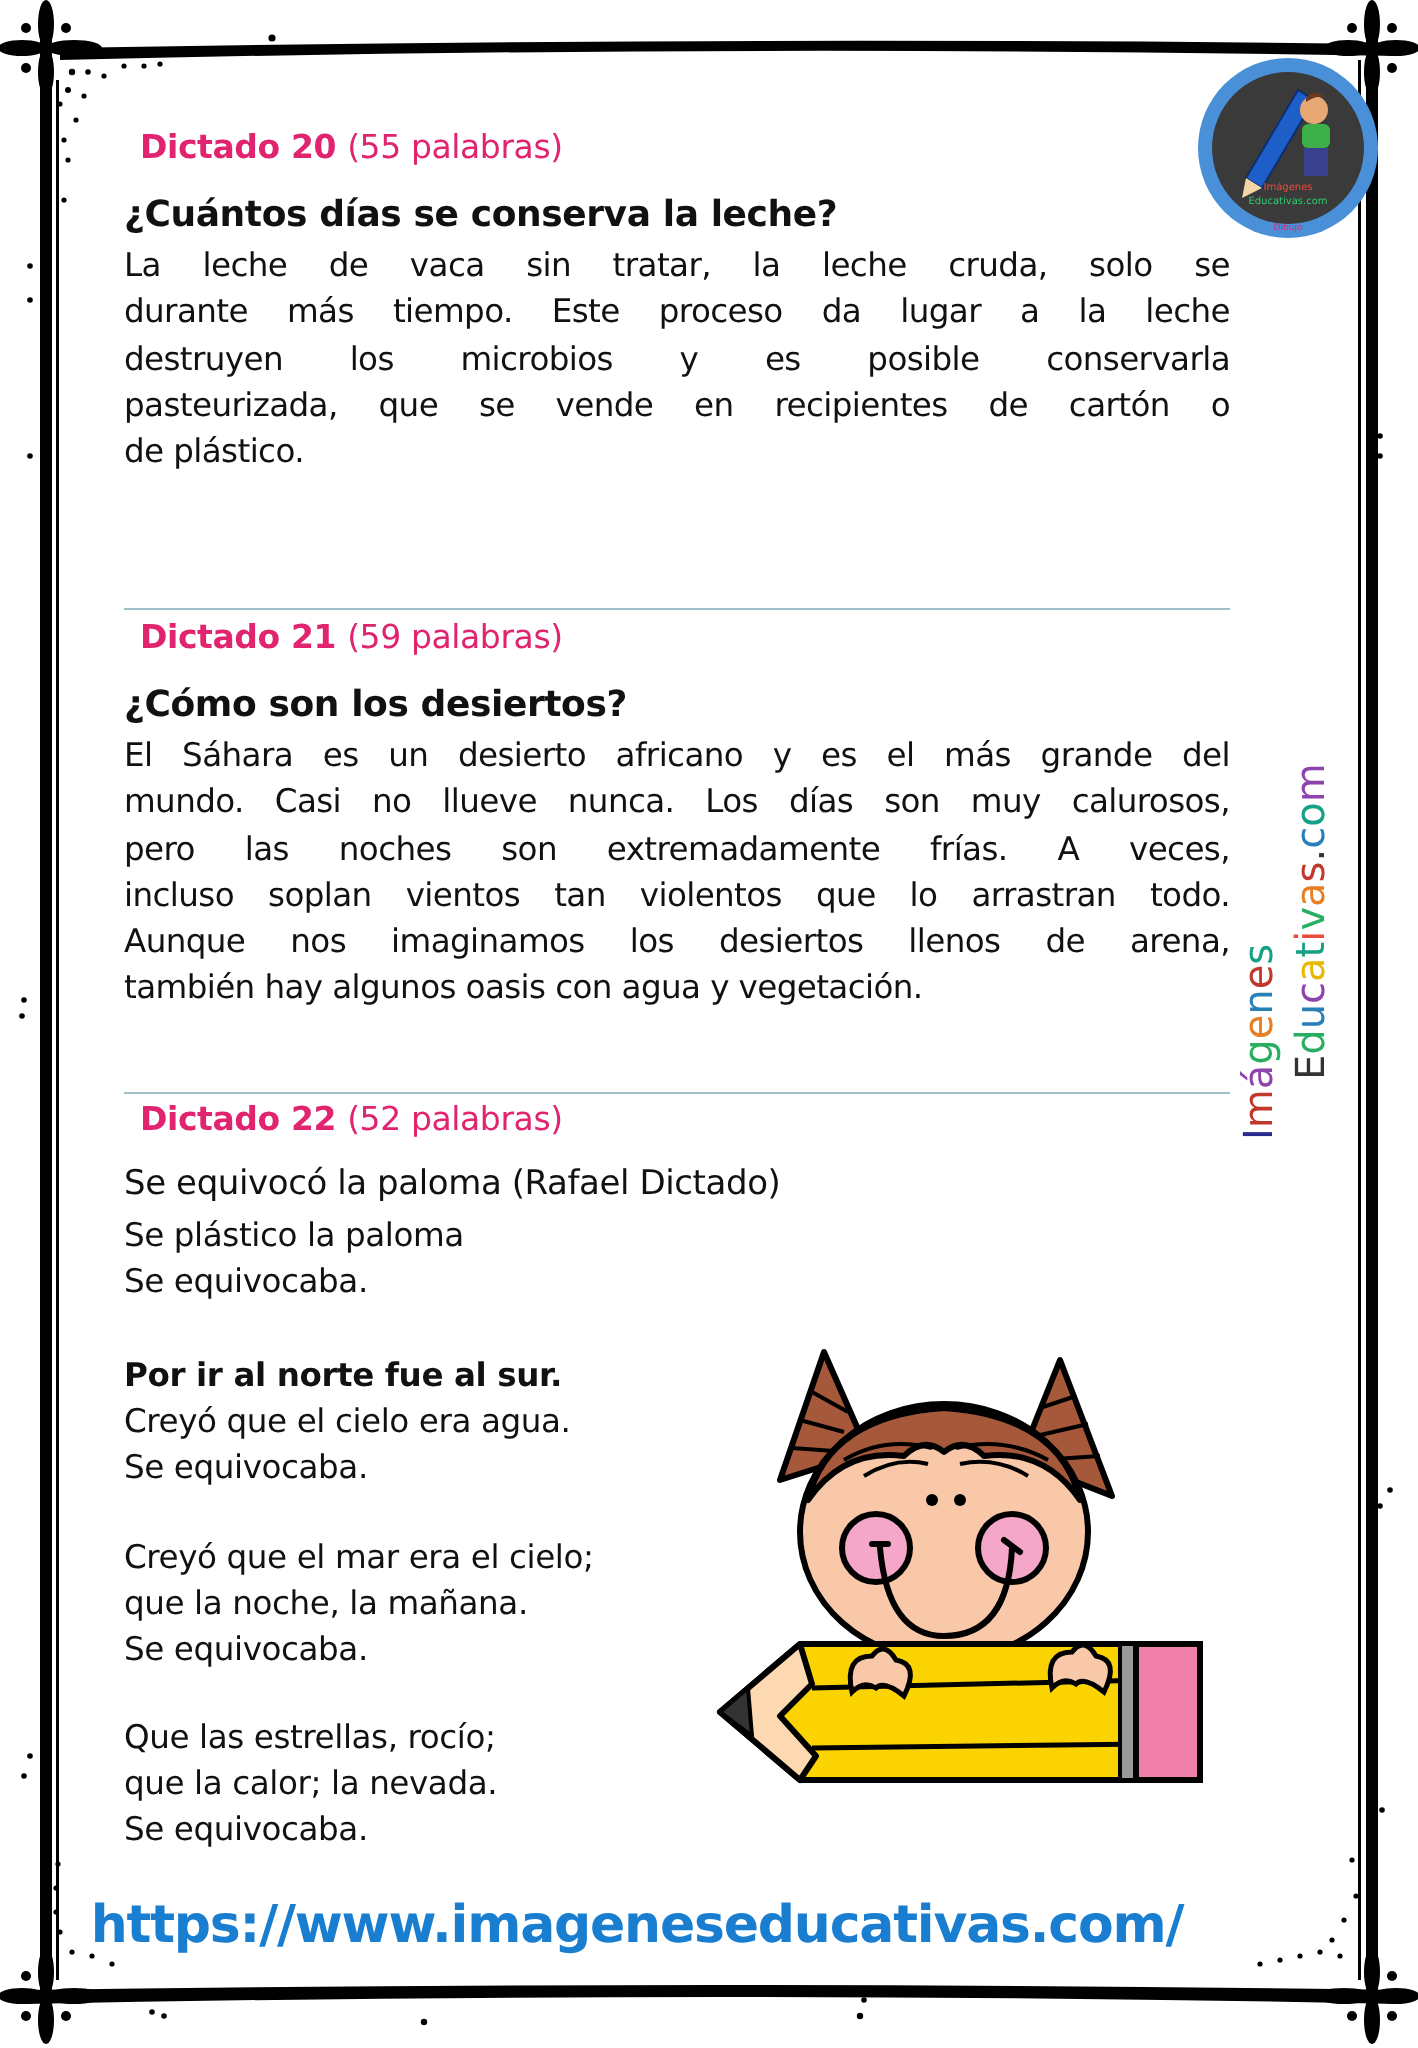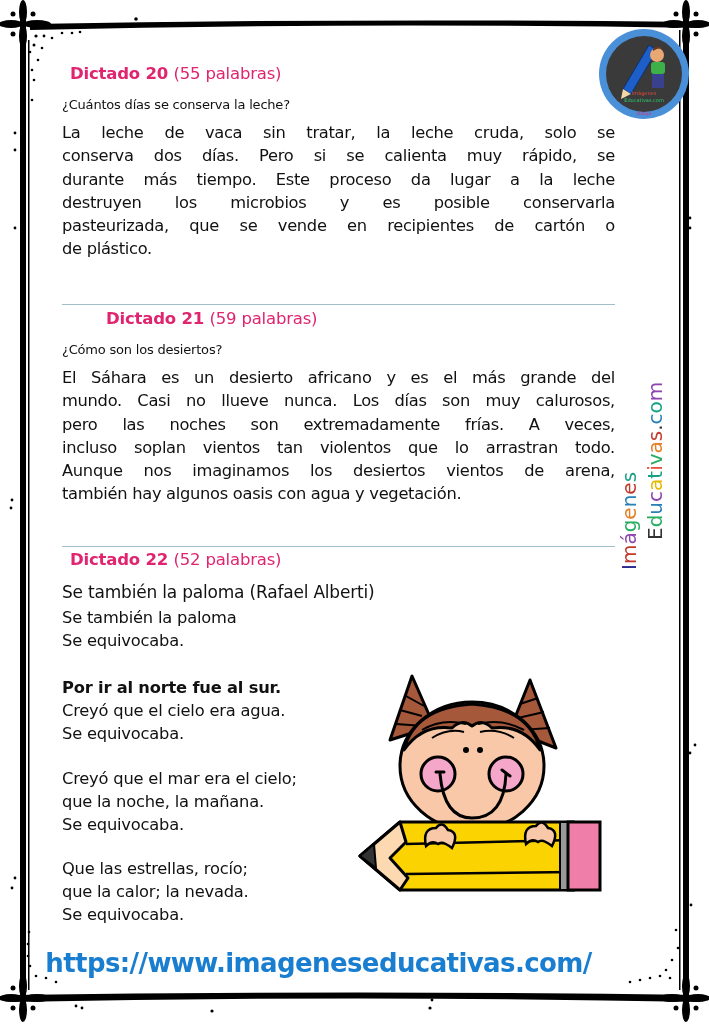--- a/index.html
+++ b/index.html
@@ -8,21 +8,21 @@
       background: #ffffff;
       font-family: "DejaVu Sans", sans-serif;
       color: #111;
     }
     .frame-svg { position: absolute; left: 0; top: 0; width: 709px; height: 1024px; pointer-events: none; }
     .heading {
       position: absolute; left: 70px; font-size: 16.5px; font-weight: bold;
       color: #e0246f; letter-spacing: -0.2px; white-space: nowrap;
     }
     .heading .count { font-weight: normal; }
-    .question { position: absolute; left: 62px; font-size: 13px; white-space: nowrap; letter-spacing: -0.2px; }
+    .question { position: absolute; left: 62px; font-size: 18px; white-space: nowrap; letter-spacing: -0.2px; font-weight: bold; }
     .para {
       position: absolute; left: 62px; width: 553px; font-size: 16.3px; line-height: 23.3px;
       text-align: justify; letter-spacing: -0.3px; margin: 0;
     }
     .para .line { display: block; text-align: justify; text-align-last: justify; white-space: nowrap; }
     .para .line.last { text-align-last: left; }
     .divider { position: absolute; left: 62px; width: 553px; height: 1px; background: #9fc0c8; }
     .poem-line { position: absolute; left: 62px; font-size: 16.3px; white-space: nowrap; letter-spacing: -0.2px; }
     .url {
       position: absolute; left: 0; width: 637px; top: 948px; text-align: center;
@@ -153,52 +153,51 @@
   <text x="47" y="88" font-size="4.5" text-anchor="middle" fill="#e0246f" font-family="DejaVu Sans, sans-serif">Dibujo</text>
 </svg>
 
 <div class="heading" style="top:64px;">
   <span>Dictado 20</span>
   <span class="count">(55 palabras)</span>
 </div>
 <div class="question" style="top:97px;">¿Cuántos días se conserva la   leche?</div>
 <div class="para" style="top:121px;">
   <span class="line">La leche de vaca sin tratar, la leche cruda, solo se</span>
-  <span class="line">conserva dos días. Pero si se calienta muy rápido, se</span>
   <span class="line">durante más tiempo. Este proceso da lugar a la leche</span>
   <span class="line">destruyen los microbios y es posible conservarla</span>
   <span class="line">pasteurizada, que se vende en recipientes de cartón o</span>
   <span class="line last">de plástico.</span>
 </div>
 
 <div class="divider" style="top:304px;"></div>
 
-<div class="heading" style="top:309px;margin-left:36px;">
+<div class="heading" style="top:309px;">
   <span>Dictado 21</span>
   <span class="count">(59 palabras)</span>
 </div>
 <div class="question" style="top:342px;">¿Cómo  son  los desiertos?</div>
 <div class="para" style="top:366px;">
   <span class="line">El Sáhara es un desierto africano y es el más grande del</span>
   <span class="line">mundo. Casi no llueve nunca. Los días son muy calurosos,</span>
   <span class="line">pero las noches son extremadamente frías. A veces,</span>
   <span class="line">incluso soplan vientos tan violentos que lo arrastran todo.</span>
-  <span class="line">Aunque nos imaginamos los desiertos vientos de arena,</span>
+  <span class="line">Aunque nos imaginamos los desiertos llenos de arena,</span>
   <span class="line last">también hay algunos oasis con agua y  vegetación.</span>
 </div>
 
 <div class="divider" style="top:546px;"></div>
 
 <div class="heading" style="top:550px;">
   <span>Dictado 22</span>
   <span class="count">(52 palabras)</span>
 </div>
-<div class="poem-line" style="top:582px; font-size:17px;">Se también la paloma (Rafael Alberti)</div>
-
-<div class="poem-line" style="top:608px;">Se  también  la  paloma</div>
+<div class="poem-line" style="top:582px; font-size:17px;">Se equivocó la paloma (Rafael Dictado)</div>
+
+<div class="poem-line" style="top:608px;">Se  plástico  la  paloma</div>
 <div class="poem-line" style="top:631px;">Se equivocaba.</div>
 
 <div class="poem-line" style="top:678px;font-weight:bold;">Por  ir  al  norte  fue  al  sur.</div>
 <div class="poem-line" style="top:701px;">Creyó que el cielo era agua.</div>
 <div class="poem-line" style="top:724px;">Se  equivocaba.</div>
 
 <div class="poem-line" style="top:769px;text-align:right;">Creyó que el mar era el cielo;</div>
 <div class="poem-line" style="top:792px;">que la noche, la mañana.</div>
 <div class="poem-line" style="top:815px;">Se equivocaba.</div>
 

